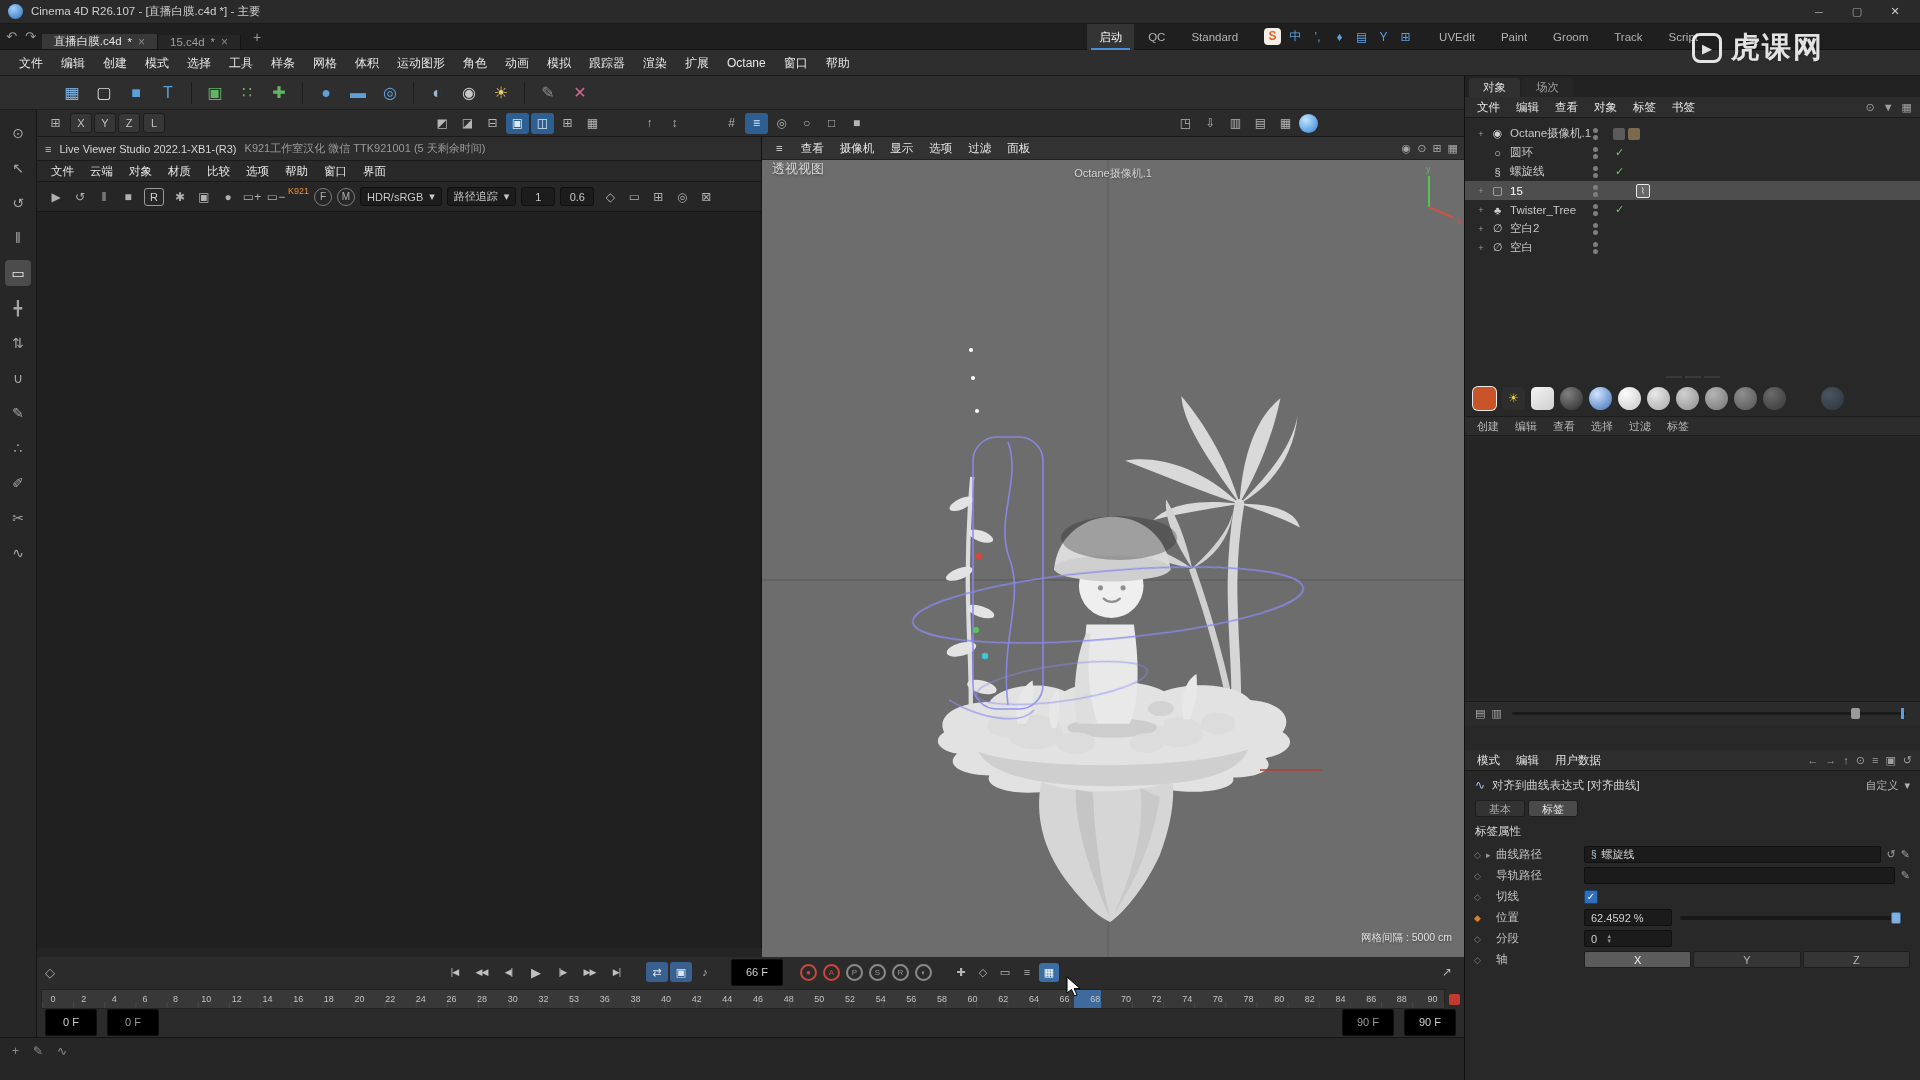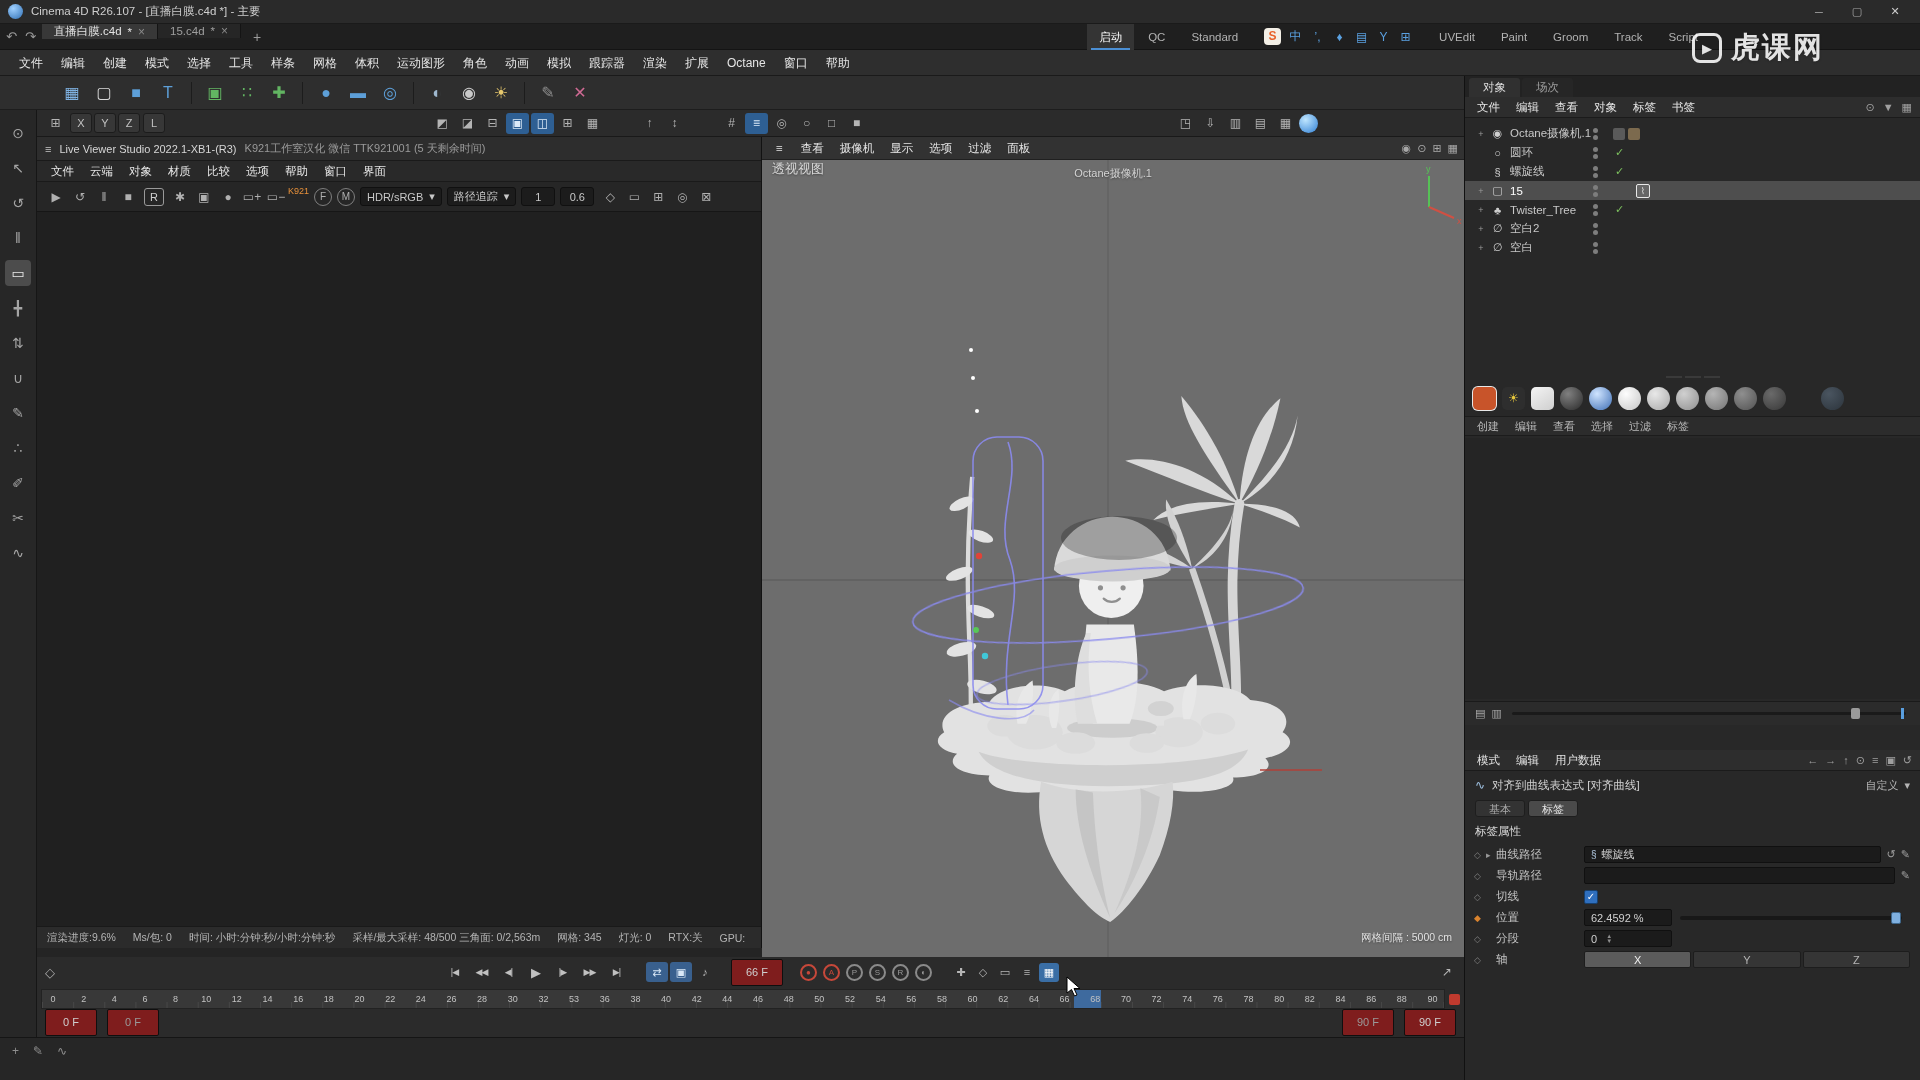--- a/index.html
+++ b/index.html
@@ -12,21 +12,21 @@
 .titlebar{position:absolute;left:0;top:0;right:0;height:24px;background:#2a2a2a;border-bottom:1px solid #1a1a1a;display:flex;align-items:center;padding:0 8px;gap:8px}
 .appicon{width:15px;height:15px;border-radius:50%;background:radial-gradient(circle at 35% 30%,#9fd0ff,#2f6fb4);flex:none}
 .titletext{font-size:11.5px;color:#cfcfcf}
 .winctl{margin-left:auto;display:flex;gap:4px}
 .winctl button{width:34px;height:20px;color:#aaa;font-size:11px;text-align:center}
 .winctl button:last-child{color:#ccc}
 
 
 .docrow{position:absolute;left:0;top:24px;right:0;height:26px;background:#1f1f1f;border-bottom:1px solid #141414;display:flex;align-items:stretch}
 .histbtns{display:flex;align-items:center;padding:0 6px;gap:8px;color:#9a9a9a;font-size:13px}
-.dtabs{display:flex;align-items:flex-start}
+.dtabs{display:flex;align-items:flex-end}
 .dtab{display:flex;align-items:center;gap:6px;padding:0 12px;background:#262626;border-right:1px solid #141414;color:#9f9f9f;font-size:11.5px}
 .dtab.active{background:#383838;color:#e4e4e4}
 .dtab .tclose{color:#8a8a8a;font-size:12px}
 .addtab{display:flex;align-items:center;padding:0 12px;color:#9a9a9a;font-size:14px}
 .layoutbar{margin-left:auto;display:flex;align-items:center;gap:4px;padding-right:210px}
 .ltab{padding:0 12px;height:26px;line-height:26px;color:#b2b2b2;font-size:11.5px;position:relative}
 .ltab.active{background:#343434;color:#fff}
 .ltab.active::after{content:"";position:absolute;left:4px;right:4px;bottom:0;height:2px;background:#4b8fd4}
 .qicons{display:flex;align-items:center;gap:7px;padding:0 10px}
 .qicon{font-size:12px;color:#5aa0e0;min-width:15px;text-align:center}
@@ -154,21 +154,21 @@
 
 
 .tl{position:absolute;left:37px;top:957px;width:1427px;height:80px;background:#2b2b2b}
 .tl-transport{height:30px;display:flex;align-items:center;gap:3px;padding:0 8px}
 .tkey{color:#b0b0b0;font-size:13px;margin-right:4px}
 .tgroup{display:flex;align-items:center;gap:2px}
 .tbtn{width:25px;height:20px;display:flex;align-items:center;justify-content:center;color:#c0c0c0;font-size:9px;letter-spacing:-1px}
 .tbtn.big{font-size:13px}
 .modebtn{width:22px;height:20px;display:flex;align-items:center;justify-content:center;color:#b8b8b8;font-size:11px;border-radius:3px}
 .modebtn.active{background:#39608e;color:#d9e8f7}
-.fbox{height:27px;min-width:52px;background:#7f1d1d;border:1px solid #0f0f0f;border-radius:2px;display:flex;align-items:center;justify-content:center;color:#cfcfcf;font-size:11px;padding:0 7px}
+.fbox{height:27px;min-width:52px;background:#000000;border:1px solid #0f0f0f;border-radius:2px;display:flex;align-items:center;justify-content:center;color:#cfcfcf;font-size:11px;padding:0 7px}
 .fbox.dim{color:#9a9a9a}
 .rbtn{width:17px;height:17px;border:2px solid #8a8a8a;border-radius:50%;display:flex;align-items:center;justify-content:center;color:#9a9a9a;font-size:8px;margin:0 2px}
 .rbtn.red{border-color:#c6483a;color:#c6483a}
 .rbtn.ring{box-shadow:inset 0 0 0 2px #2b2b2b}
 .xbtn{width:20px;height:19px;display:flex;align-items:center;justify-content:center;color:#b5b5b5;font-size:11px;border-radius:3px}
 .xbtn.active{background:#3a6ea5;color:#fff}
 .spacer{flex:1}
 .expandbtn{color:#b5b5b5;font-size:12px;padding-right:4px}
 .tl-rulerrow{height:24px;display:flex;align-items:center;gap:4px;padding:0 4px}
 .ruler{flex:1;height:20px;background:#383838;border:1px solid #222;position:relative;background-image:linear-gradient(90deg,#474747 1px,transparent 1px);background-size:2.2222% 6px;background-repeat:repeat-x;background-position:0 bottom}
@@ -463,31 +463,20 @@
       <div class="lv-inp">1</div>
       <div class="lv-inp">0.6</div>
       <div class="tgroup">
           <button class="ic">◇</button>
           <button class="ic">▭</button>
           <button class="ic">⊞</button>
           <button class="ic">◎</button>
           <button class="ic">⊠</button>
         </div>
     </div>
-    <div class="lv-status">
-
-    <span>渲染进度:9.6%</span>
-        <span>Ms/包: 0</span>
-        <span>时间: 小时:分钟:秒/小时:分钟:秒</span>
-        <span>采样/最大采样: 48/500 三角面: 0/2,563m</span>
-        <span>网格: 345</span>
-        <span>灯光: 0</span>
-        <span>RTX:关</span>
-        <span>GPU:</span>
-      </div>
   </div>
 
   <div class="vp">
     <div class="vp-head">
       <span class="mitem">≡</span>
       <span style="display:flex">
 
       <span class="mitem">查看</span>
           <span class="mitem">摄像机</span>
           <span class="mitem">显示</span>

